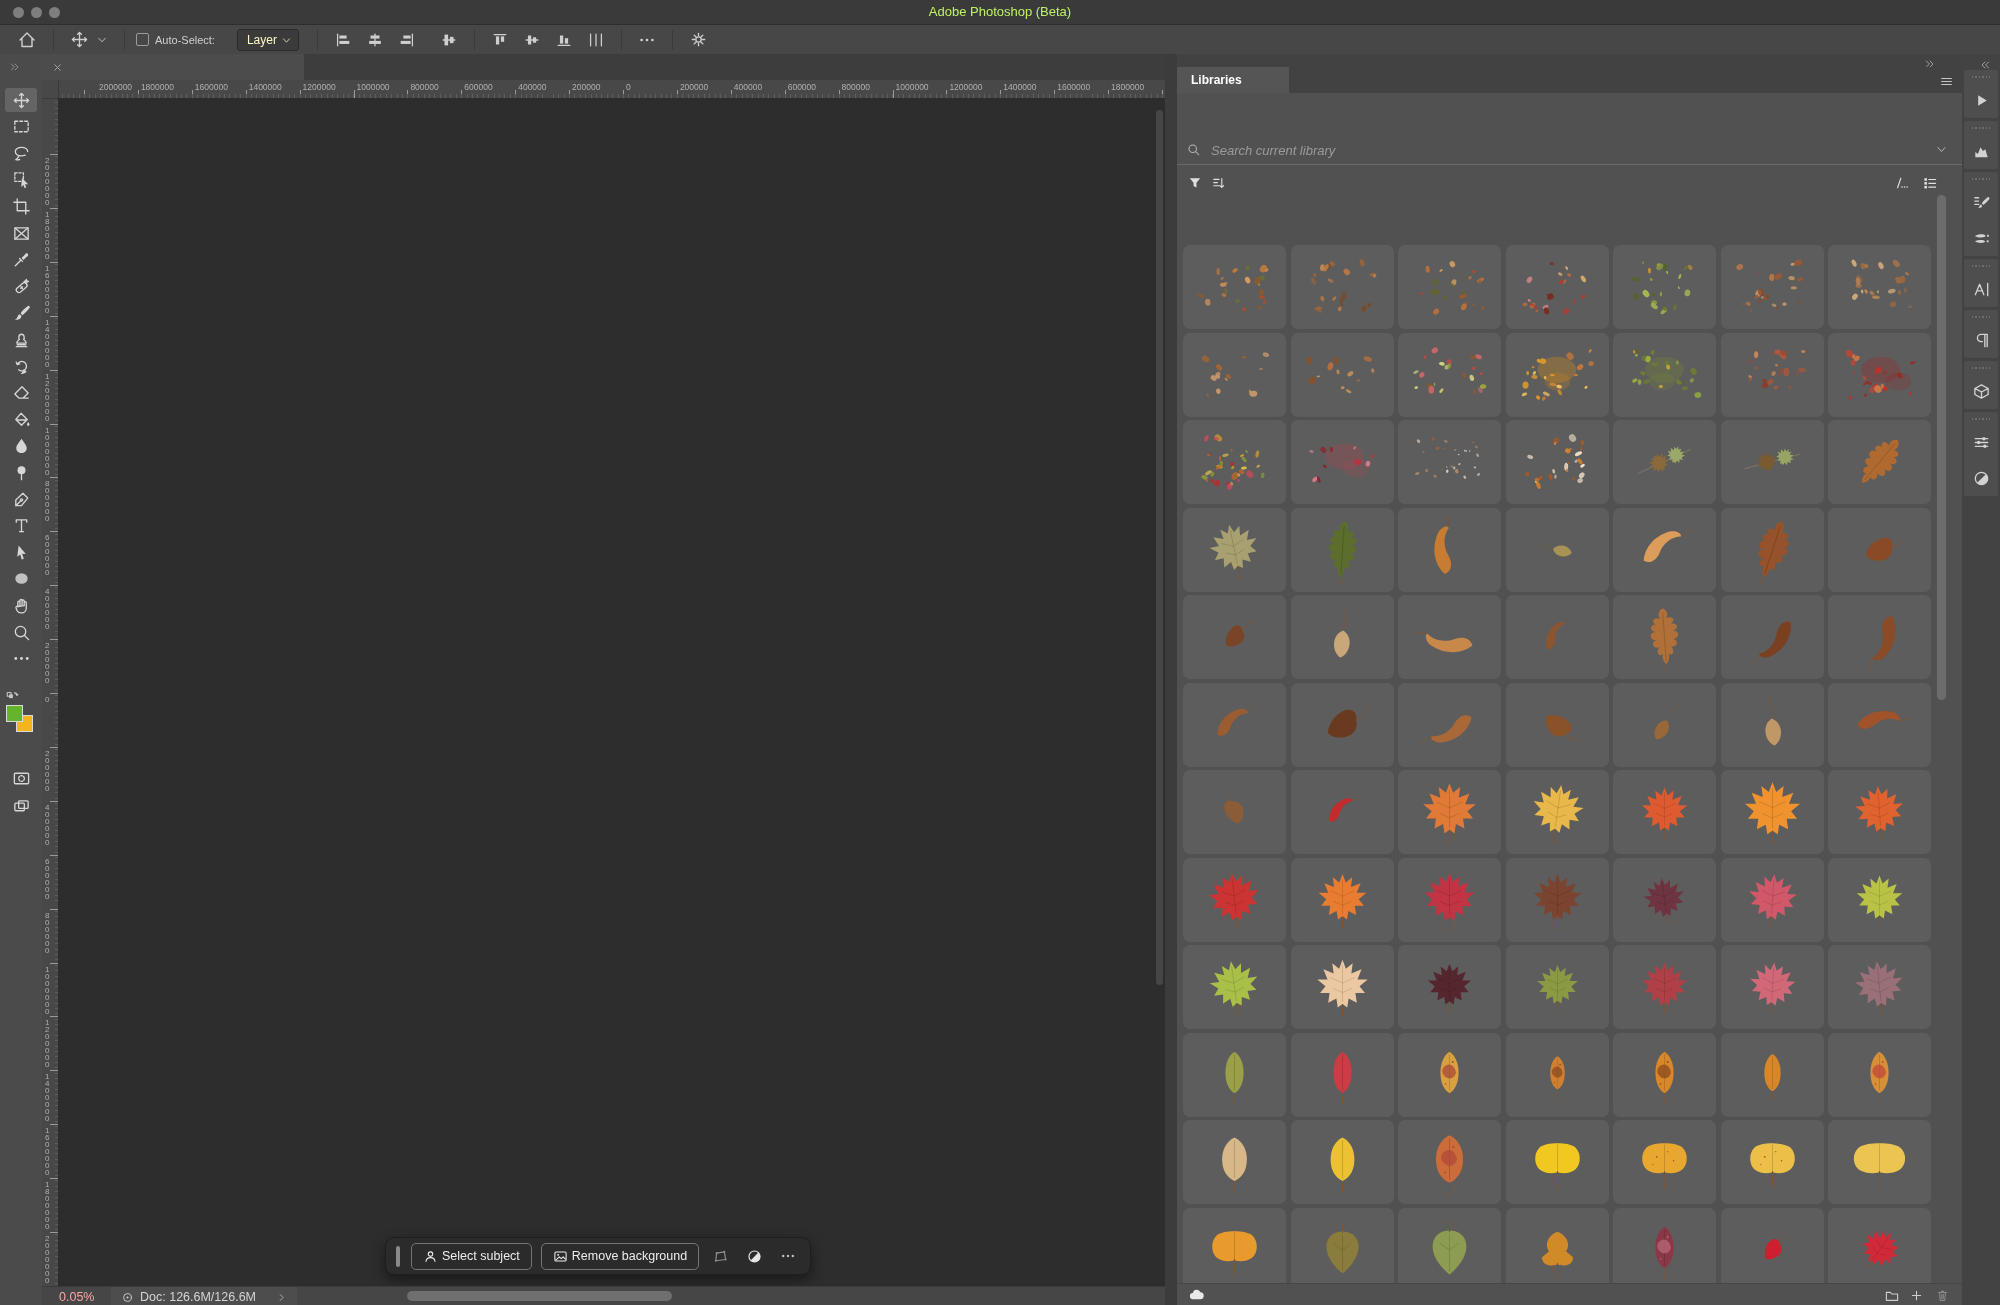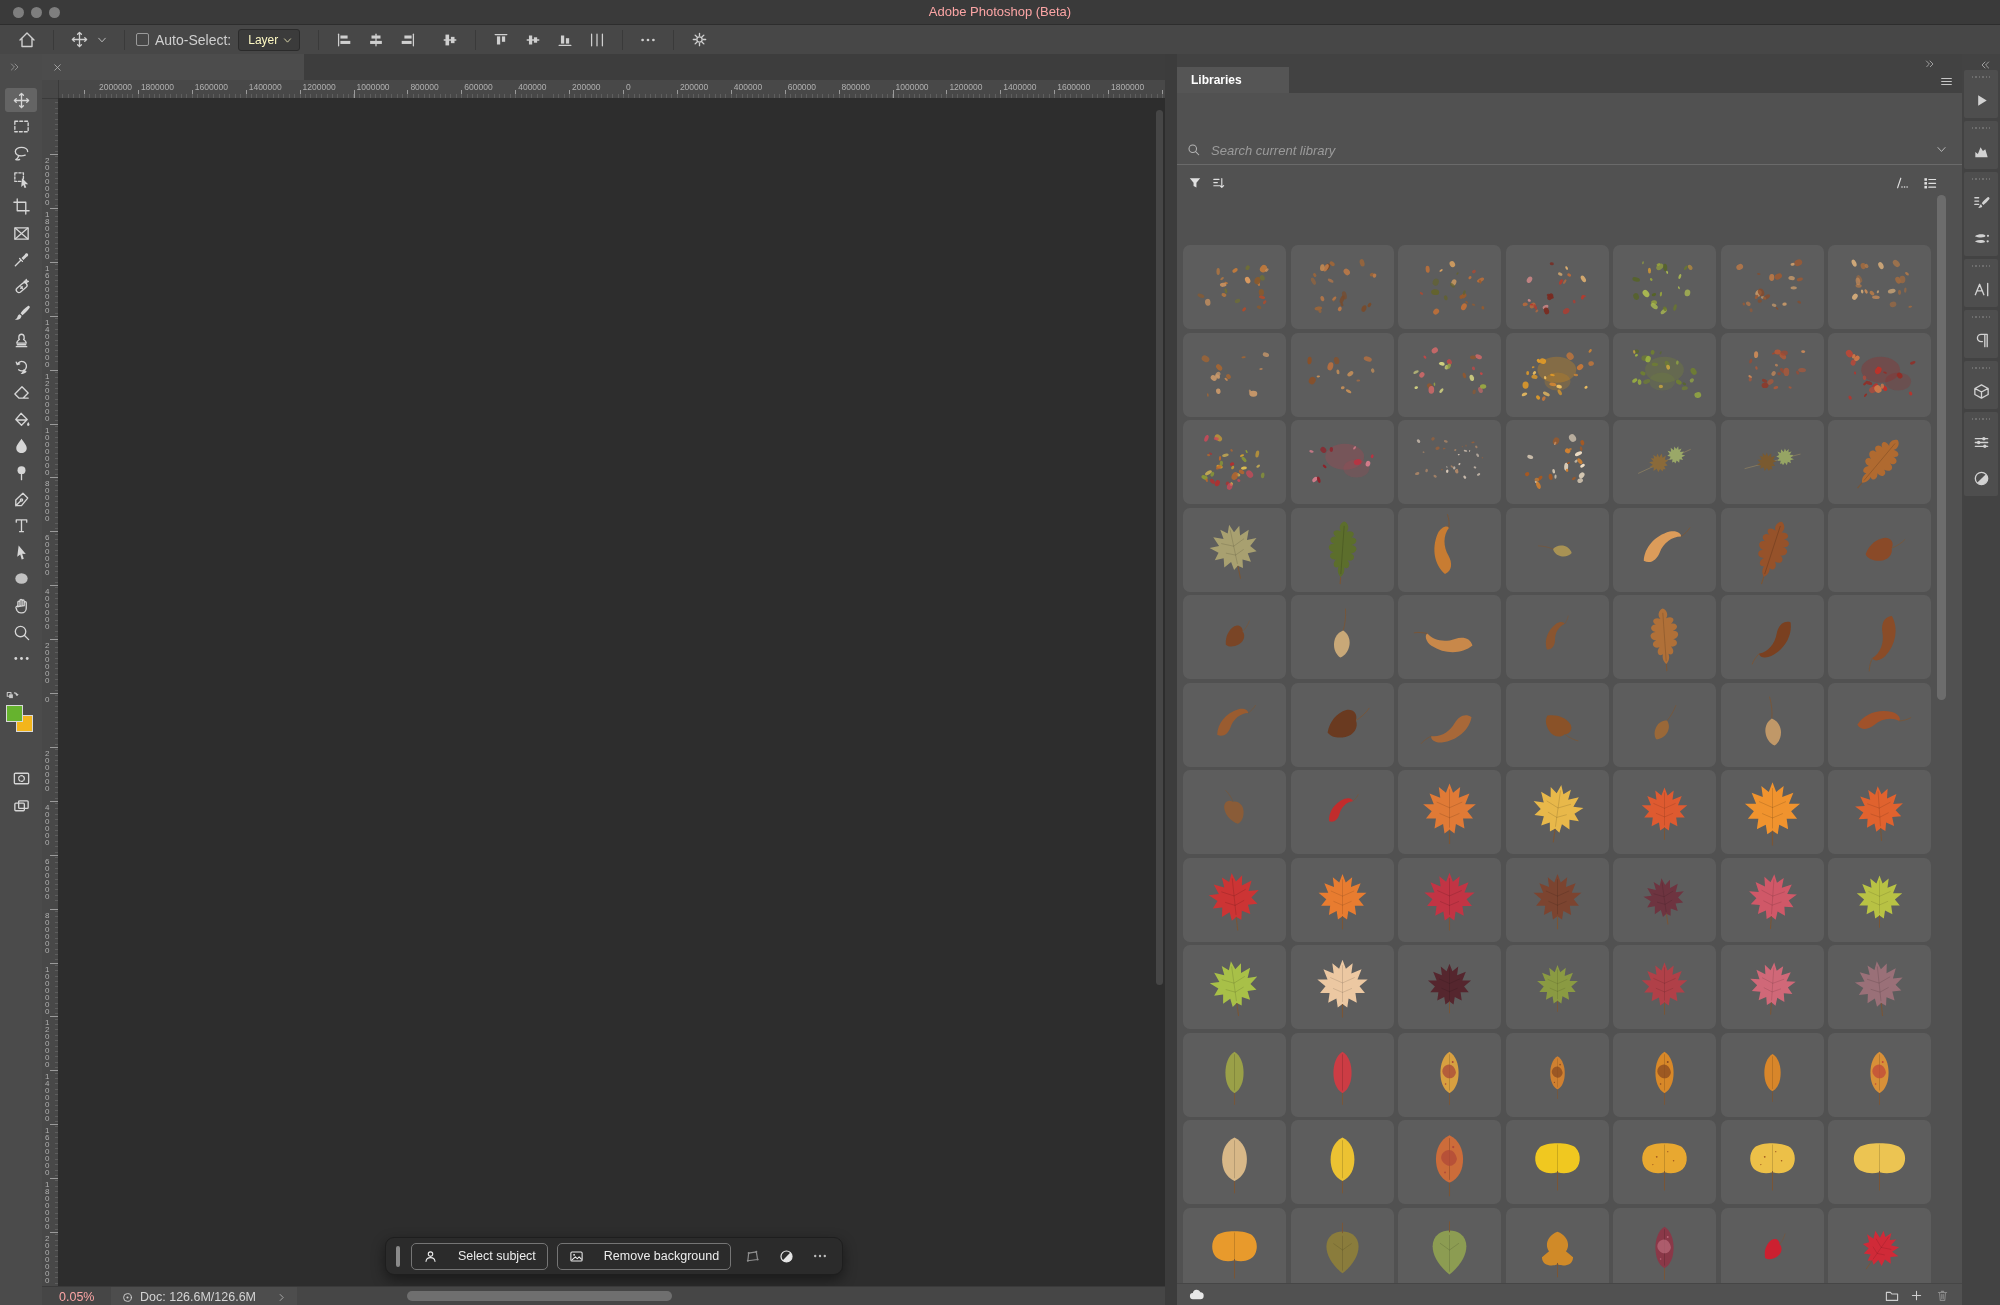--- a/index.html
+++ b/index.html
@@ -7,28 +7,28 @@
        font-family:"Liberation Sans",sans-serif;color:#d8d8d8;background:#454545;
        -webkit-font-smoothing:antialiased;}
   .abs{position:absolute;}
   
   .ic{display:inline-block;vertical-align:middle;}
   .ic .s{stroke:currentColor;fill:none;stroke-width:1.4;stroke-linecap:round;stroke-linejoin:round;}
   .ic .f{fill:currentColor;stroke:none;}
   
   .titlebar{left:0;top:0;width:2000px;height:24px;background:#3a3a3a;border-bottom:1px solid #2d2d2d;}
   .tl{position:absolute;top:7px;width:11px;height:11px;border-radius:50%;background:#7e7e7e;}
-  .title{position:absolute;left:0;right:0;top:4px;text-align:center;font-size:13px;color:#fca5a5;}
+  .title{position:absolute;left:0;right:0;top:4px;text-align:center;font-size:13px;color:#bef264;}
   
   .optionsbar{left:0;top:25px;width:2000px;height:29px;background:#474747;border-bottom:1px solid #383838;
               display:flex;align-items:center;color:#cfcfcf;}
   .ob-sep{width:1px;height:20px;background:#3a3a3a;margin:0 9px;}
   .ob-ic{padding:0 7px;color:#cfcfcf;display:flex;align-items:center;}
   .cb{width:11px;height:11px;border:1px solid #9a9a9a;border-radius:2px;margin:0 6px 0 2px;background:#474747;}
-  .ob-label{font-size:14px;margin-right:7px;}
+  .ob-label{font-size:11px;margin-right:22px;}
   .dd{display:flex;align-items:center;gap:4px;background:#3b3b3b;border:1px solid #2b2b2b;border-radius:3px;
       height:20px;padding:0 6px 0 9px;font-size:12px;color:#fef9c3;}
   
   .leftrail{left:0;top:54px;width:42px;height:1251px;background:#4b4b4b;border-right:1px solid #3d3d3d;}
   .rail-top{position:absolute;left:9px;top:3px;color:#9a9a9a;}
   .tool{position:absolute;left:5px;width:32px;height:24px;display:flex;align-items:center;justify-content:center;
         border-radius:3px;color:#d6d6d6;}
   .tool.active{background:#646464;}
   .swatches{position:absolute;left:5px;top:648px;width:32px;height:46px;}
   .sw{position:absolute;width:15px;height:15px;border:1px solid #d9d9d9;}
@@ -48,21 +48,21 @@
   .vtick{position:absolute;right:0;height:1px;width:8px;background:#9a9a9a;}
   .vlab{position:absolute;left:3px;font-size:8px;line-height:7px;color:#b0b0b0;white-space:pre;}
   
   .canvas{left:58px;top:98px;width:1107px;height:1190px;background:#2d2d2d;}
   .cscroll-v{position:absolute;right:2px;top:12px;width:7px;height:875px;border-radius:4px;background:#545454;opacity:.65;}
   
   .ctxbar{position:absolute;left:327px;top:1139px;height:36px;background:#2b2b2b;border:1px solid #1e1e1e;
           border-radius:9px;display:flex;align-items:center;padding:0 10px;gap:9px;
           box-shadow:0 5px 14px rgba(0,0,0,.45);}
   .ctx-handle{width:4px;height:21px;border-radius:2px;background:#8a8a8a;margin-right:2px;}
-  .ctx-btn{display:flex;align-items:center;gap:20px;height:25px;padding:0 11px;border:1px solid #757575;
+  .ctx-btn{display:flex;align-items:center;gap:4px;height:25px;padding:0 11px;border:1px solid #757575;
            border-radius:5px;font-size:12.5px;color:#ececec;background:transparent;}
   .ctx-ic{color:#bdbdbd;display:flex;align-items:center;padding:0 4px;}
   
   .bottomstrip{left:42px;top:1286px;width:1123px;height:19px;background:#464646;border-top:1px solid #3a3a3a;
                display:flex;align-items:center;}
   .zoomval{font-size:12.5px;color:#fca5a5;margin-left:17px;width:52px;}
   .docseg{display:flex;align-items:center;gap:6px;background:#4d4d4d;height:19px;padding:0 10px;font-size:12.5px;color:#d4d4d4;}
   .docchev{color:#c0c0c0;margin-left:14px;}
   .hscroll-track{position:relative;flex:1;height:19px;margin-left:14px;}
   .hscroll-thumb{position:absolute;left:96px;top:4px;width:265px;height:10px;border-radius:5px;background:#6f6f6f;}

